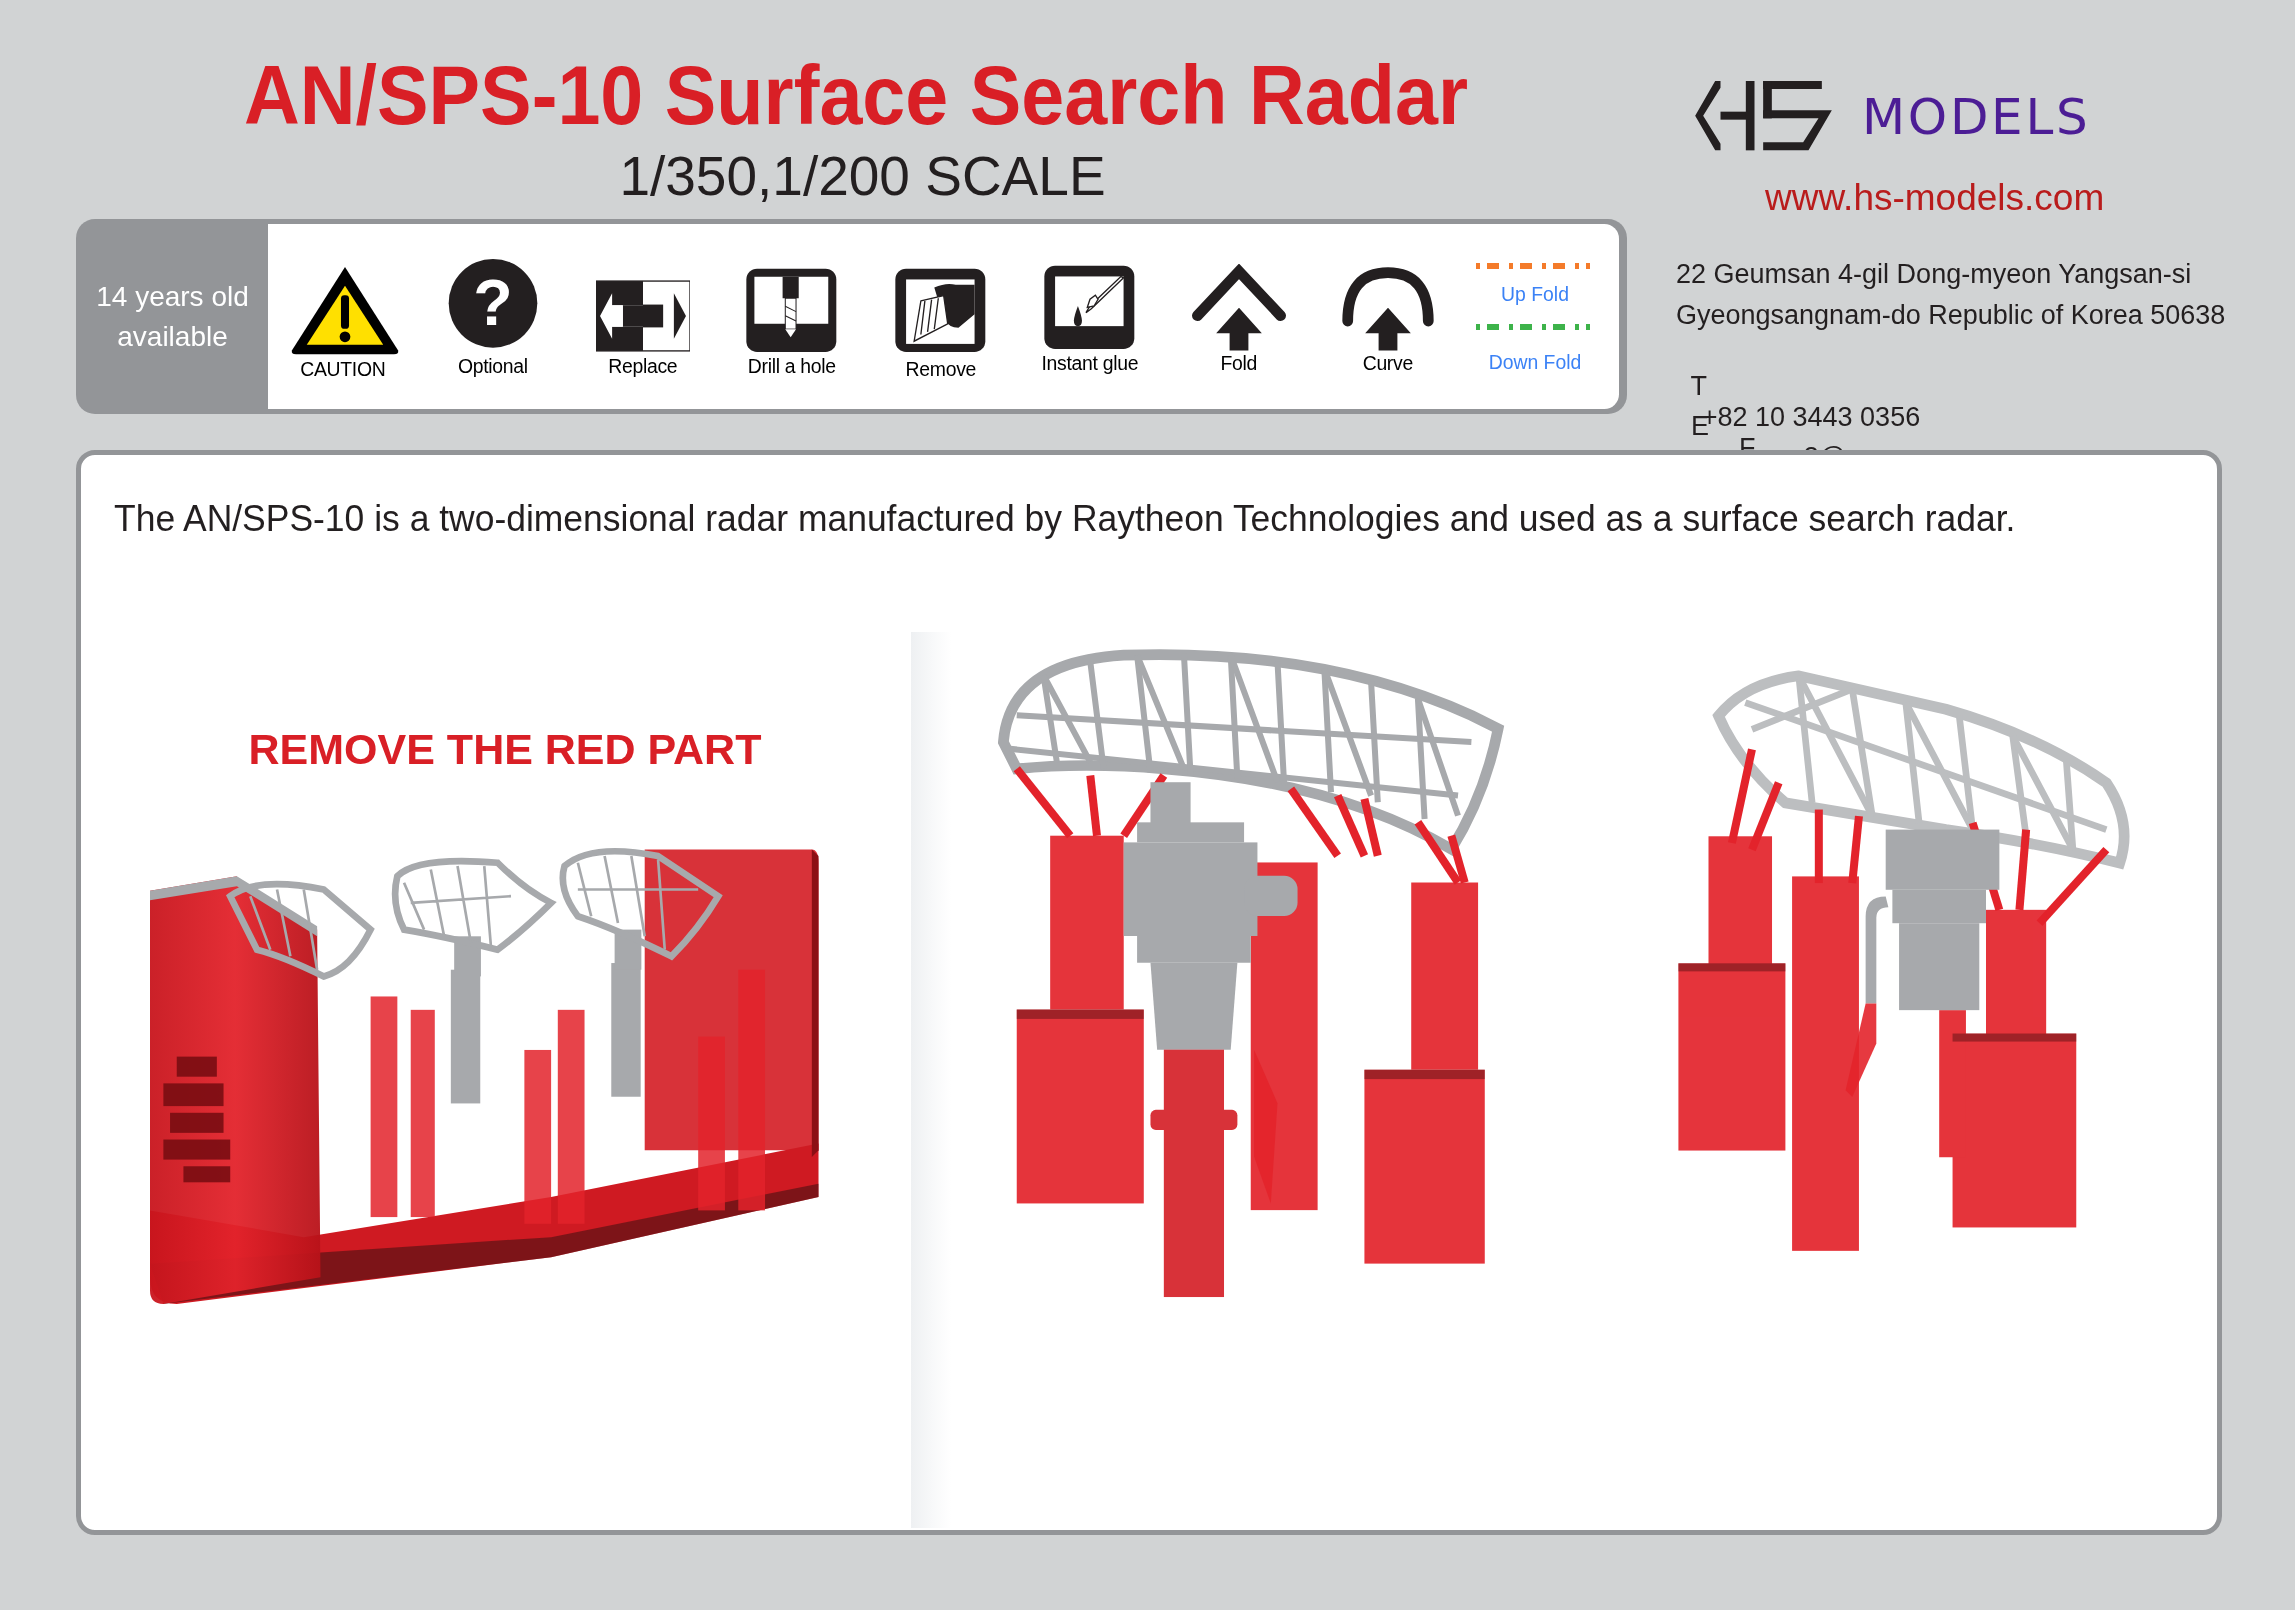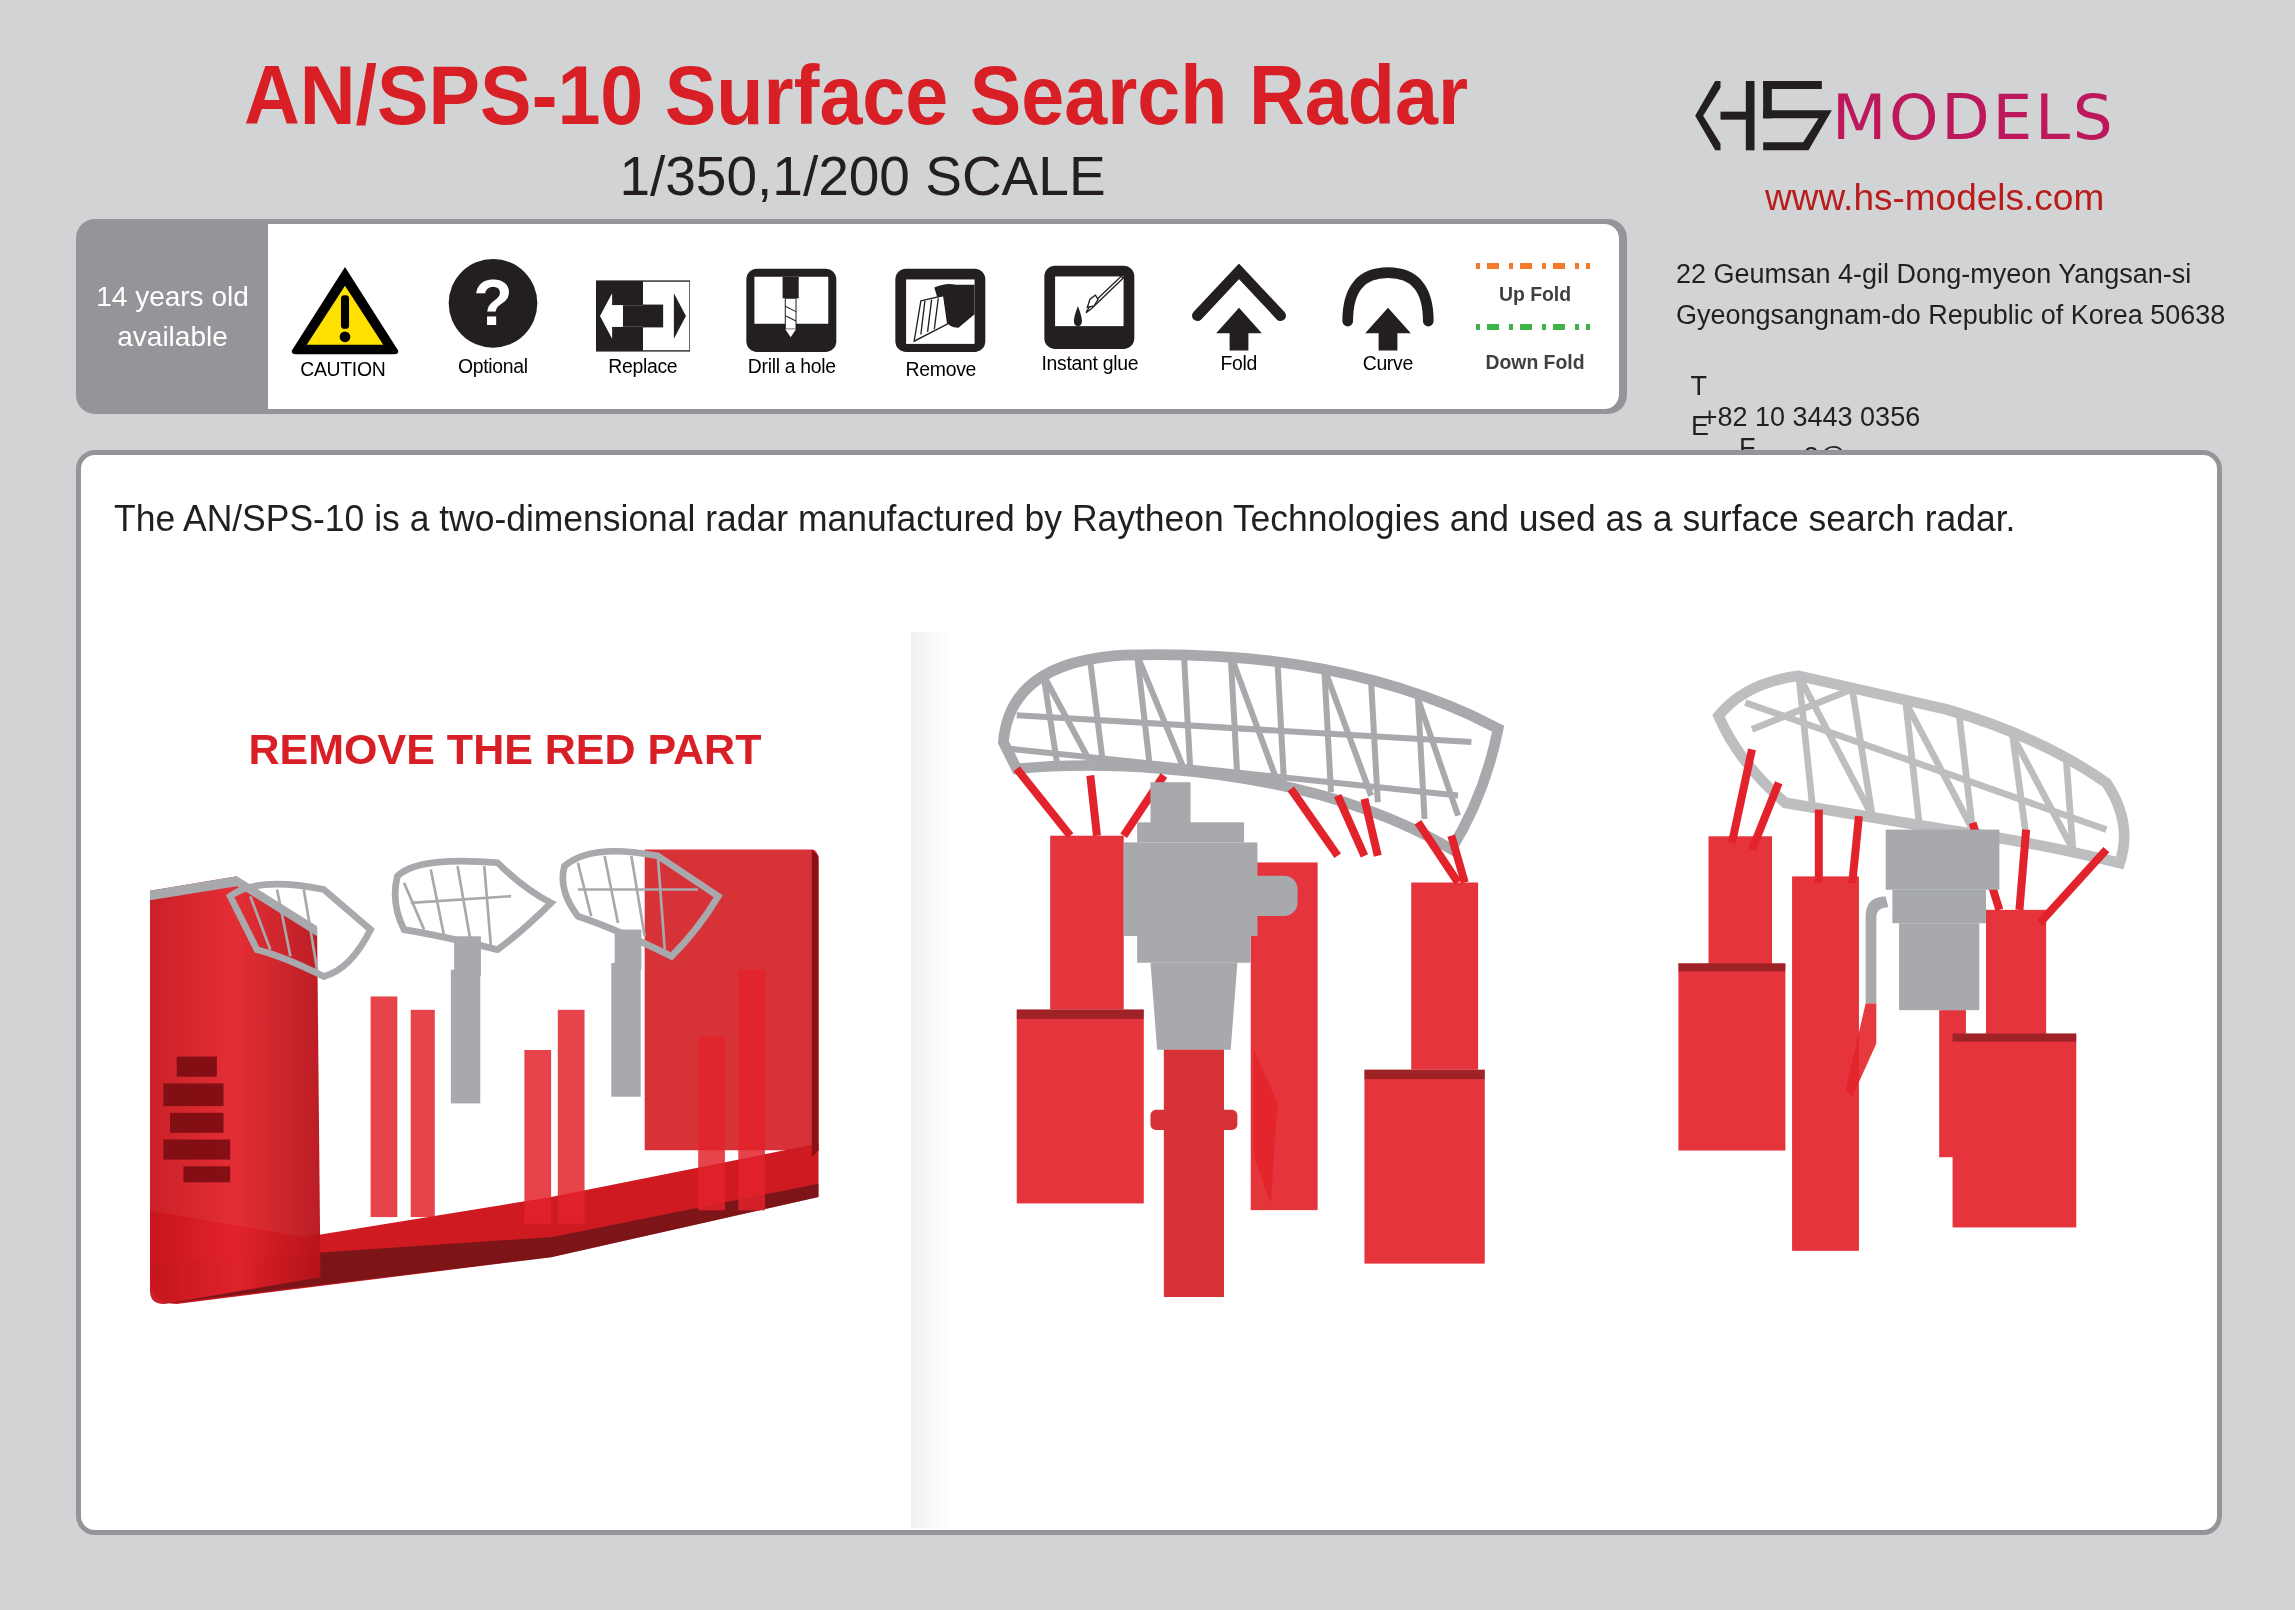--- a/index.html
+++ b/index.html
@@ -13,22 +13,22 @@
   .title-wrap { left:154px; top:47px; width:1404px; height:94px; }
   .scale {
     left:401px; width:923px; top:144px; text-align:center;
     font-weight:normal; font-size:55px; color:#231f20;
   }
 
   
   .logo { left:1695px; top:77px; height:80px; display:flex; align-items:center; }
   .logo svg { display:block; }
   .logo-text {
-    font-family:"DejaVu Sans", sans-serif; font-size:63px; color:#be185d;
-    letter-spacing:2.7px; font-weight:normal; line-height:1;
+    font-family:"DejaVu Sans", sans-serif; font-size:50px; color:#4c1d95;
+    margin-left:30px; letter-spacing:2.7px; font-weight:normal; line-height:1;
   }
   .website { left:1765px; top:177px; font-size:37px; color:#b91c1c; }
   .contact { left:1676px; font-size:27px; color:#231f20; white-space:pre; }
 
   
   .iconbar {
     left:76px; top:219px; width:1551px; height:195px;
     background:#939598; border-radius:19px;
   }
   .age {
@@ -44,21 +44,21 @@
     position:absolute; top:0; width:134px; height:185px;
     display:flex; flex-direction:column; align-items:center;
   }
   .icon-item .glyph { position:absolute; top:35px; width:94px; height:94px; left:20px; }
   .icon-item .lbl {
     position:absolute; width:147px; left:-6.7px; text-align:center;
     font-weight:normal; font-size:19.4px; color:#000; letter-spacing:-0.3px;
   }
   .fold-legend { position:absolute; top:0; left:1200px; width:134px; height:185px; }
   .dash { position:absolute; left:8px; width:114px; height:6px; }
-  .fold-lbl { position:absolute; width:134px; text-align:center; font-weight:bold; font-size:19.4px; color:#404040; }
+  .fold-lbl { position:absolute; width:134px; text-align:center; font-weight:normal; font-size:19.4px; color:#3b82f6; }
 
   
   .main {
     left:76px; top:450px; width:2146px; height:1085px;
     background:#fff; border:5.3px solid #939598; border-radius:19px; box-sizing:border-box;
   }
   .desc {
     left:114px; top:498px; width:2093px; font-size:36px; color:#231f20;
     transform:scaleX(0.985); transform-origin:0 0; white-space:nowrap;
   }

